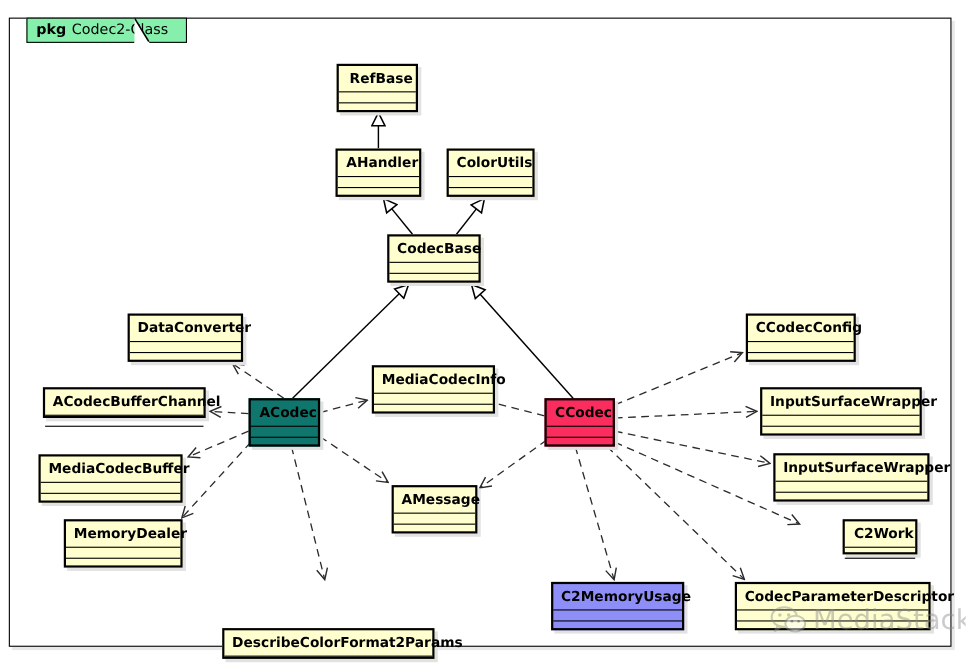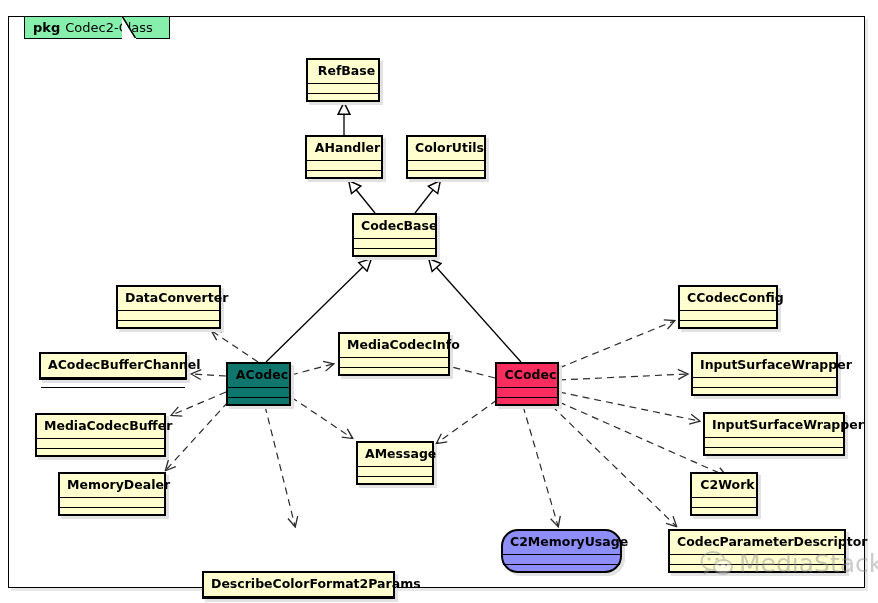--- a/index.html
+++ b/index.html
@@ -88,21 +88,21 @@
   }
   .cls .cmp {
     height: 9px;
     border-bottom: 1.5px solid #000000;
   }
   .cls .cmp.last { border-bottom: none; }
 
   .cls.blue   { background: #0f766e; }
   .cls.blue .title,   .cls.blue .cmp   { border-color: #000000; }
   .cls.red    { background: #FB2D5E; }
-  .cls.purple { background: #8E8EF8; border-radius: 17px; }
+  .cls.purple { background: #8E8EF8; }
 
   
   #watermark {
     position: absolute;
     left: 700px;
     top: 549px;
     z-index: 9;
     display: flex;
     align-items: center;
     opacity: 0.45;
@@ -258,21 +258,21 @@
       <div class="cls " style="left: 691px; top: 352px; width: 147px; height: 44px;">
         <div class="title">InputSurfaceWrapper</div>
         <div class="cmp"></div>
         <div class="cmp last"></div>
       </div>
       <div class="cls " style="left: 703px; top: 412px; width: 142px; height: 44px;">
         <div class="title">InputSurfaceWrapper</div>
         <div class="cmp"></div>
         <div class="cmp last"></div>
       </div>
-      <div class="cls " style="left: 690px; top: 472px; width: 68px; height: 44px;">
+      <div class="cls " style="left: 766px; top: 472px; width: 68px; height: 32px;">
         <div class="title">C2Work</div>
         <div class="cmp"></div>
         <div class="cmp last"></div>
       </div>
       <div class="cls " style="left: 648px; top: 529px; width: 178px; height: 44px; margin-left: 20px;">
         <div class="title">CodecParameterDescriptor</div>
         <div class="cmp"></div>
         <div class="cmp last"></div>
       </div>
     </div>

